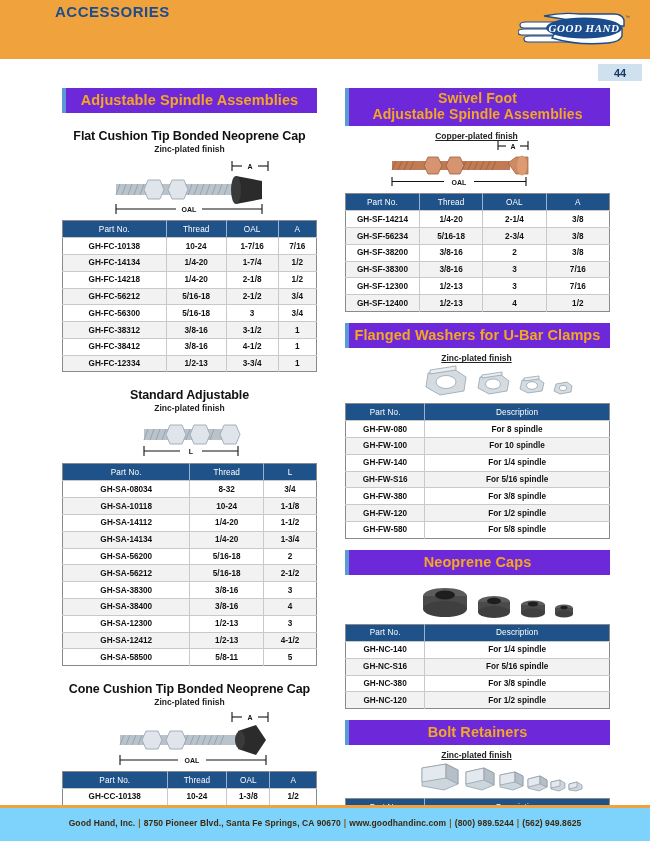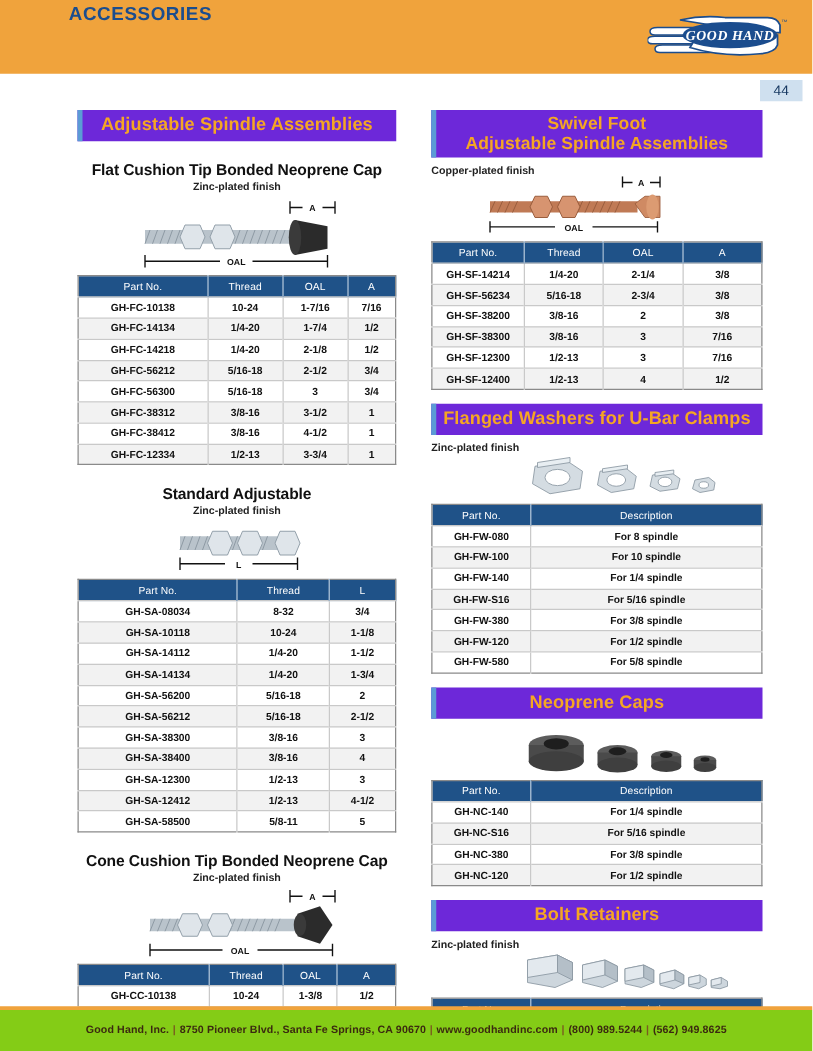--- a/index.html
+++ b/index.html
@@ -27,23 +27,23 @@
     color:#1b4d8e; font-family:"Liberation Sans", sans-serif;
   }
 
   
   .logo{ position:absolute; left:518px; top:12px; width:112px; height:34px; }
   .logo svg{ display:block; }
 
   
   .pagenum{
     position:absolute; right:8px; top:64px;
-    width:34px; height:17px;
+    width:44px; height:17px;
     background:#cfe0ef;
-    color:#14365f; font-size:11px; font-weight:normal;
+    color:#14365f; font-size:11px; font-weight:bold;
     display:flex; align-items:center; justify-content:center;
     font-family:"Liberation Sans", sans-serif;
   }
 
   
   .col-left{ position:absolute; left:62px; top:88px; width:255px; }
   .col-right{ position:absolute; left:345px; top:88px; width:265px; }
 
   
   .secbar{
@@ -63,22 +63,23 @@
   
   .subtitle{
     text-align:center; font-size:12.5px; font-weight:bold;
     color:#111; margin:16px 0 1px 0; letter-spacing:-.1px;
   }
   .finish{
     text-align:center; font-size:8.5px; font-weight:bold; color:#222;
     margin:0 0 2px 0;
   }
   .finish-right{
-    text-align:left; font-size:8.5px; font-weight:bold; color:#222;
+    text-align:center; font-size:8.5px; font-weight:bold; color:#222;
     margin:-2px 2px 0 0;
+    text-decoration:underline;
   }
 
   
   .fig{ position:relative; width:100%; }
   .fig svg{ display:block; margin:0 auto; }
 
   
   table.spec{
     width:100%; border-collapse:collapse;
     border:1px solid #8a8a8a;
@@ -99,21 +100,21 @@
     border-top:1px solid #c9c9c9;
     border-right:1px solid #c9c9c9;
     background:#fff;
   }
   table.spec td:last-child{ border-right:none; }
   table.spec tr:nth-child(even) td{ background:#f2f2f2; }
 
   
   .footband{
     position:absolute; left:0; bottom:0; width:650px; height:33px;
-    background:#84cc16;
+    background:#7dd3fc;
   }
   .footband-rule{
     position:absolute; left:0; bottom:33px; width:650px; height:3px;
     background:#f0a33c;
   }
   .foottext{
     position:absolute; left:0; top:10px; width:650px;
     text-align:center; font-size:8.5px; font-weight:bold; color:#3b2a10;
     letter-spacing:.1px;
   }

